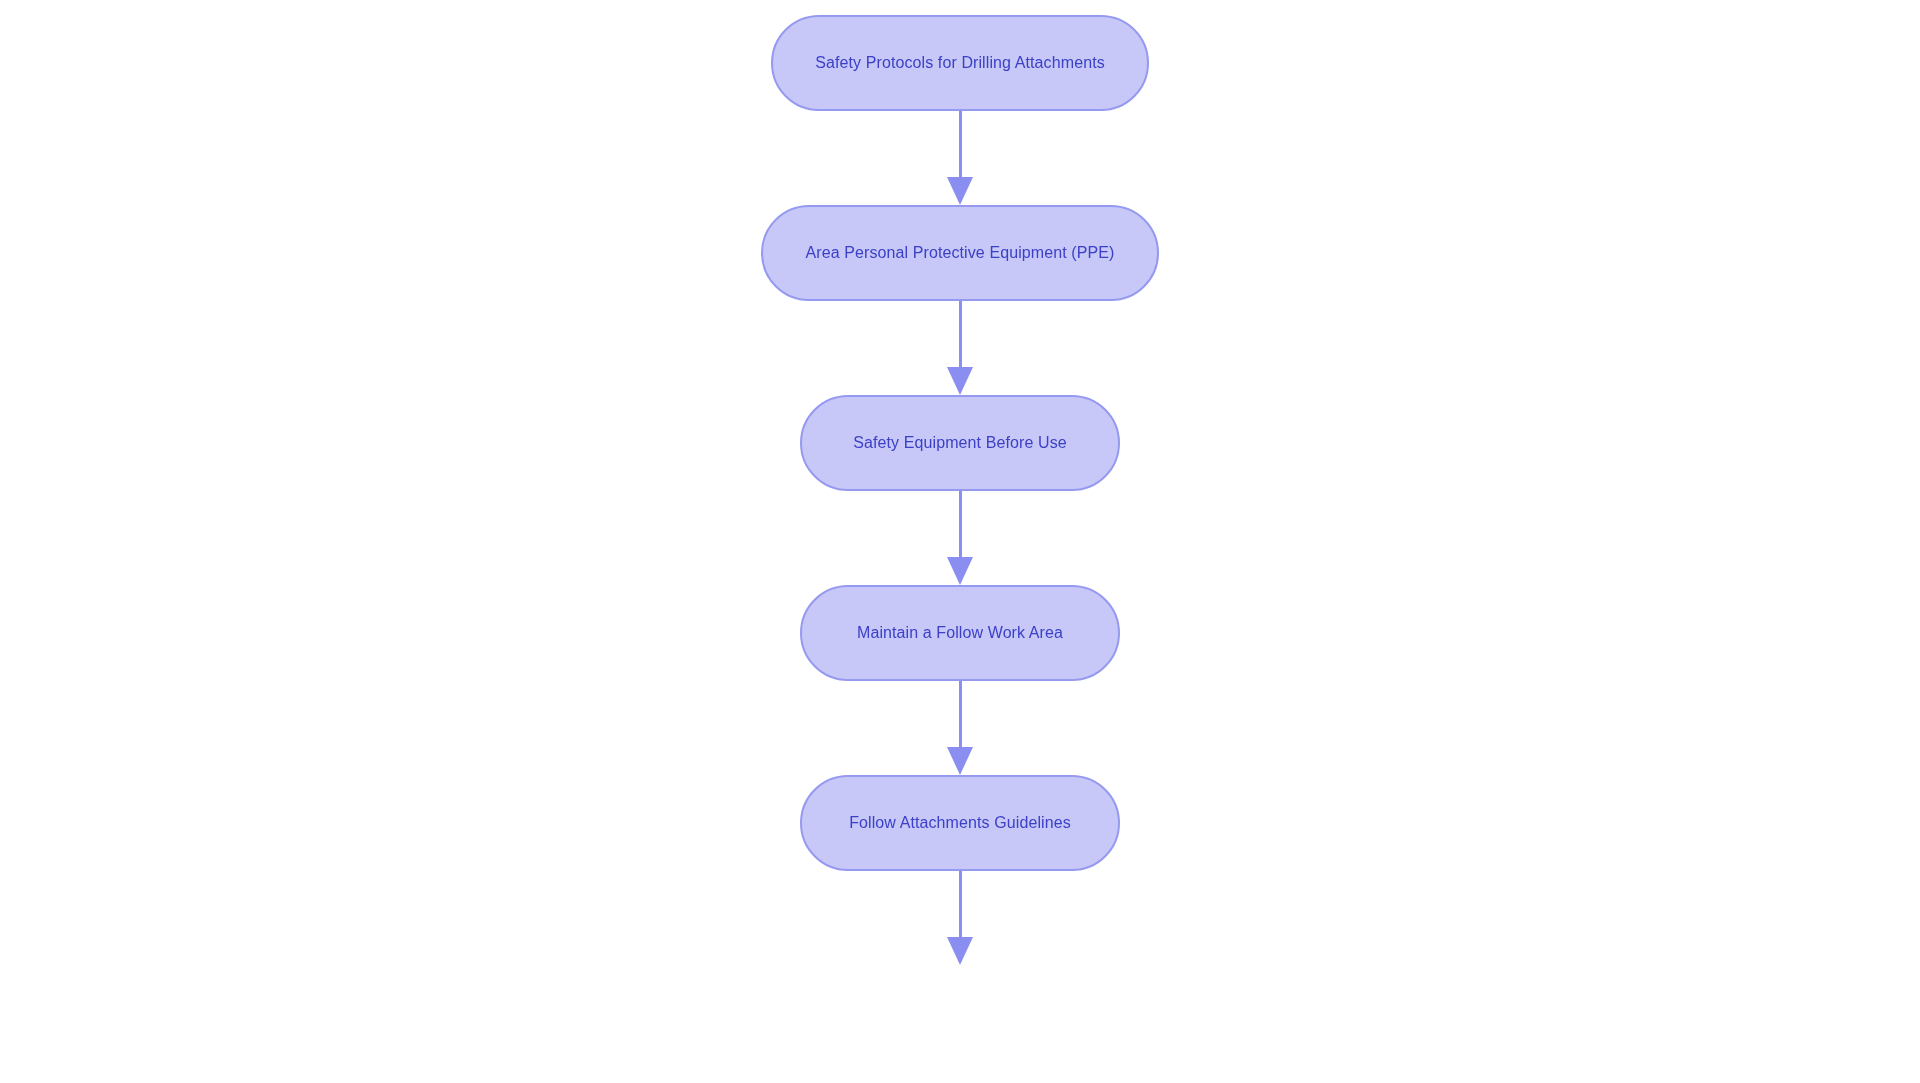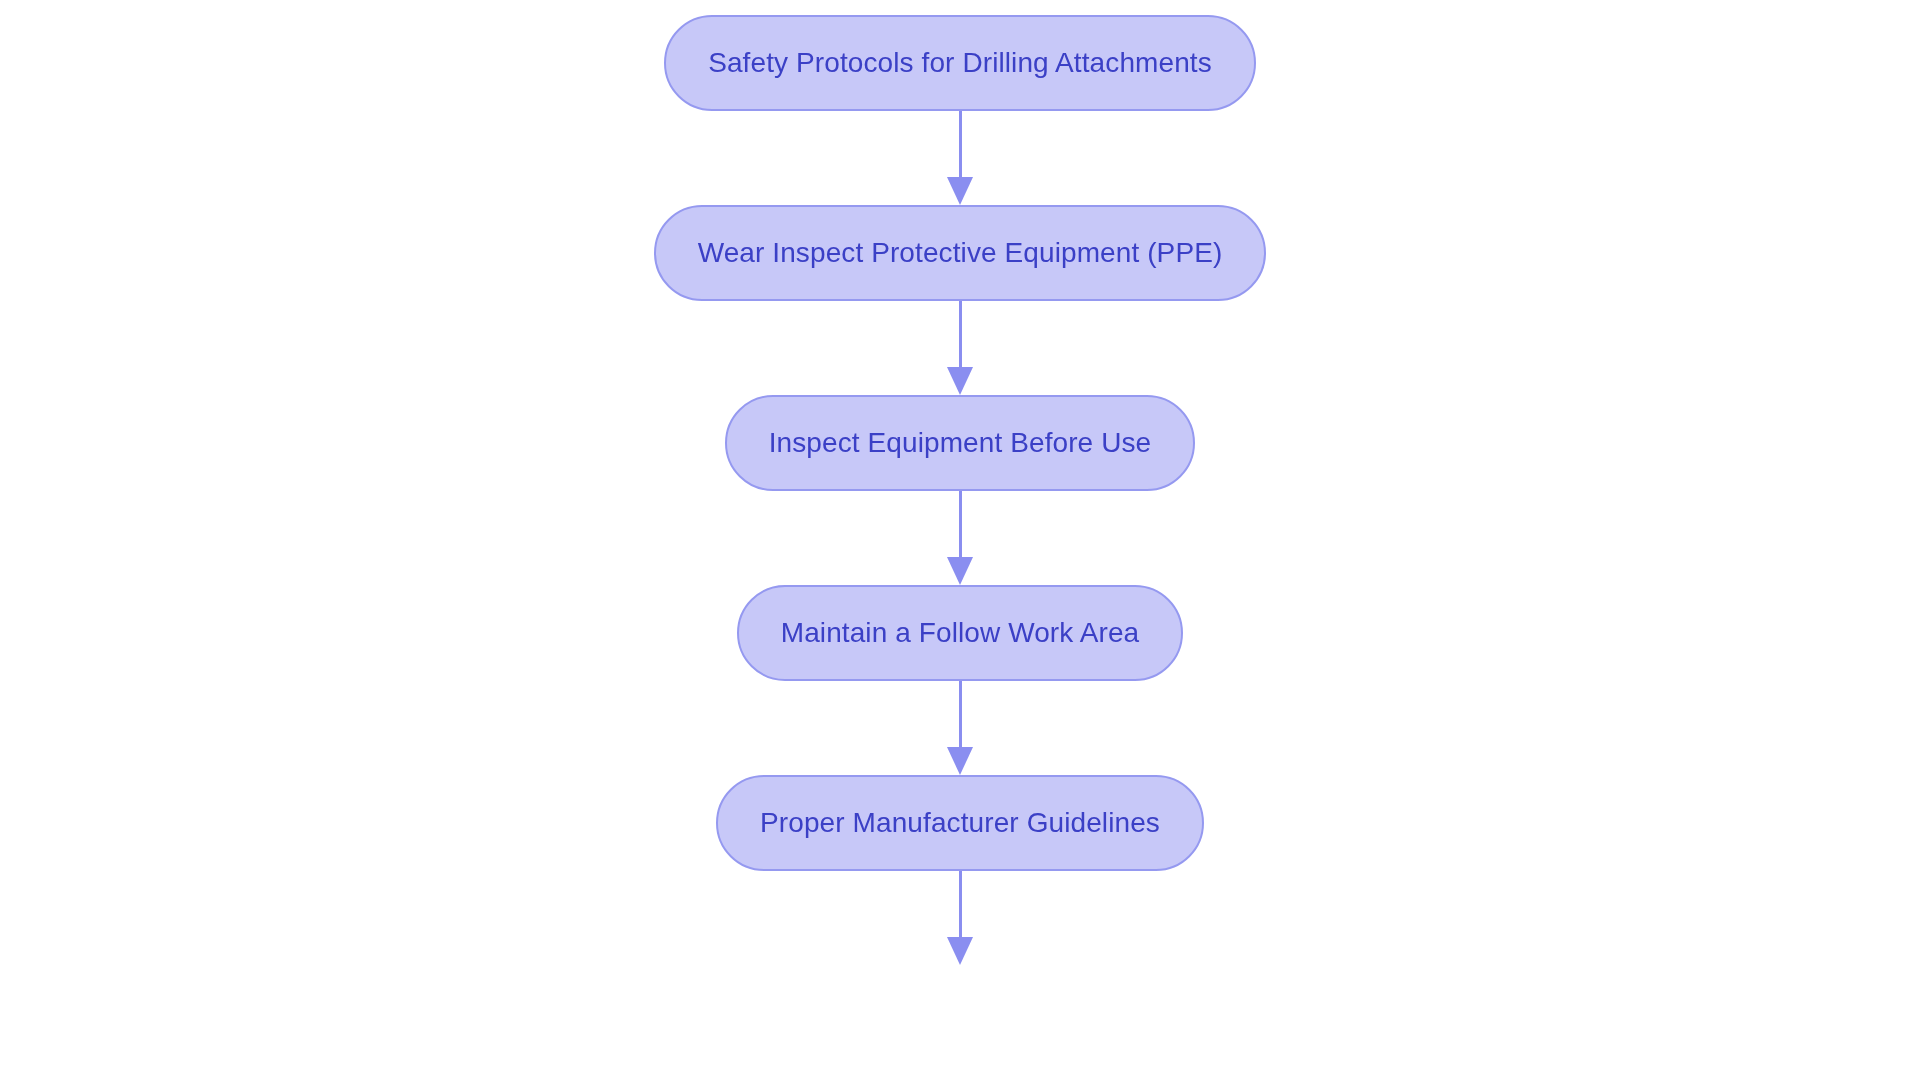--- a/index.html
+++ b/index.html
@@ -30,21 +30,21 @@
     background:var(--node-fill);
     border:2px solid var(--node-border);
     border-radius:50px;
     display:flex;
     align-items:center;
     justify-content:center;
     flex:0 0 auto;
   }
   .flow-node .node-label{
     color:var(--node-text);
-    font-size:28px;
+    font-size:16px;
     letter-spacing:0.1px;
     white-space:nowrap;
   }
   .connector{
     height:94px;
     display:flex;
     flex-direction:column;
     align-items:center;
     flex:0 0 auto;
   }
@@ -69,48 +69,48 @@
   <div class="flow-node">
     <span class="node-label">Safety Protocols for Drilling Attachments</span>
   </div>
 
   <div class="connector">
     <div class="arrow-line"></div>
     <div class="arrow-head"></div>
   </div>
 
   <div class="flow-node">
-    <span class="node-label">Wear Inspect Protective Equipment (PPE)</span>
+    <span class="node-label">Area Personal Protective Equipment (PPE)</span>
   </div>
 
   <div class="connector">
     <div class="arrow-line"></div>
     <div class="arrow-head"></div>
   </div>
 
   <div class="flow-node">
-    <span class="node-label">Inspect Equipment Before Use</span>
+    <span class="node-label">Safety Equipment Before Use</span>
   </div>
 
   <div class="connector">
     <div class="arrow-line"></div>
     <div class="arrow-head"></div>
   </div>
 
   <div class="flow-node">
     <span class="node-label">Maintain a Follow Work Area</span>
   </div>
 
   <div class="connector">
     <div class="arrow-line"></div>
     <div class="arrow-head"></div>
   </div>
 
   <div class="flow-node">
-    <span class="node-label">Proper Manufacturer Guidelines</span>
+    <span class="node-label">Follow Attachments Guidelines</span>
   </div>
 
   <div class="connector">
     <div class="arrow-line"></div>
     <div class="arrow-head"></div>
   </div>
 
 
 </div>
 

